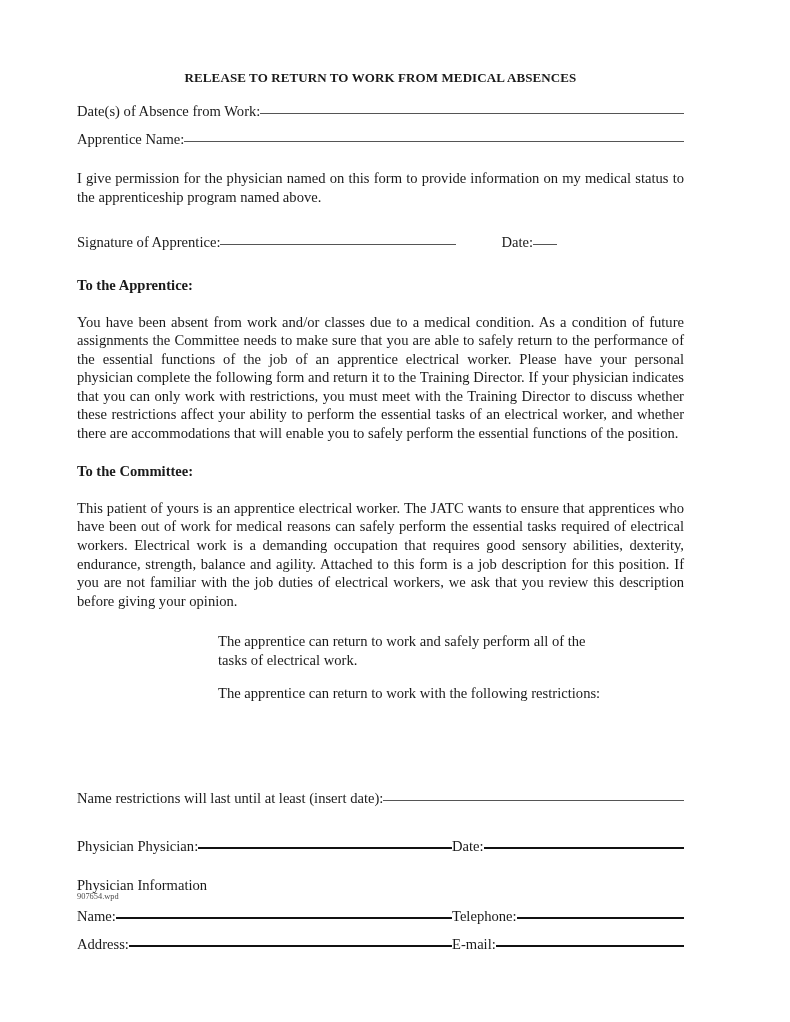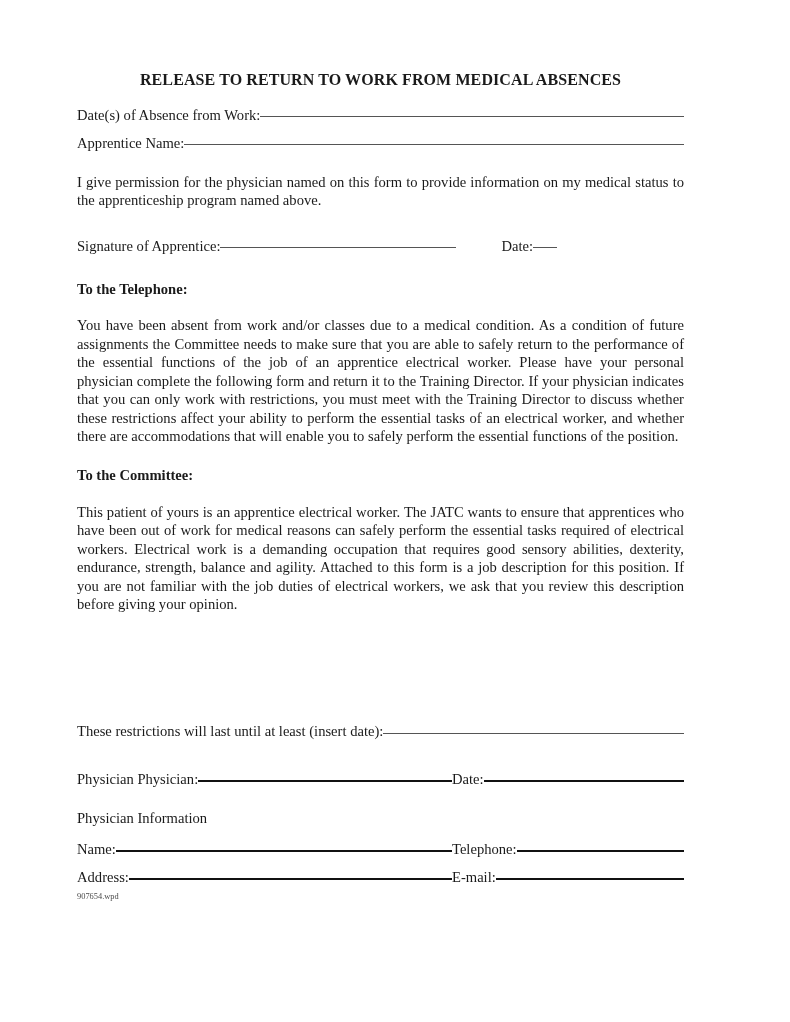--- a/index.html
+++ b/index.html
@@ -20,21 +20,21 @@
     position: absolute;
     left: 77px;
     top: 70px;
     width: 607px;
   }
 
   
   .doc-title {
     text-align: center;
     font-weight: bold;
-    font-size: 16px;
+    font-size: 13px;
     letter-spacing: 0.1px;
     margin: 0 0 16px 0;
     line-height: 1.2;
   }
 
   
   .field-row {
     display: flex;
     align-items: baseline;
     font-size: 14.6px;
@@ -155,37 +155,42 @@
     <div class="field-row">
       <span class="field-label">Signature of Apprentice:</span>
       <span class="rule fixed-sig"></span>
       <span style="flex:0 0 45px;"></span>
       <span class="field-label">Date:</span>
       <span class="rule fixed-date-short"></span>
     </div>
 
     <div class="sp-16"></div>
 
-    <div class="section-head">To the Telephone:</div>
+    <div class="section-head">To the Apprentice:</div>
     <div class="sp-18"></div>
     <p class="body">You have been absent from work and/or classes due to a medical condition. As a condition of future assignments the Committee needs to make sure that you are able to safely return to the performance of the essential functions of the job of an apprentice electrical worker. Please have your personal physician complete the following form and return it to the Training Director. If your physician indicates that you can only work with restrictions, you must meet with the Training Director to discuss whether these restrictions affect your ability to perform the essential tasks of an electrical worker, and whether there are accommodations that will enable you to safely perform the essential functions of the position.</p>
 
     <div class="sp-20"></div>
 
     <div class="section-head">To the Committee:</div>
     <div class="sp-18"></div>
     <p class="body">This patient of yours is an apprentice electrical worker. The JATC wants to ensure that apprentices who have been out of work for medical reasons can safely perform the essential tasks required of electrical workers. Electrical work is a demanding occupation that requires good sensory abilities, dexterity, endurance, strength, balance and agility. Attached to this form is a job description for this position. If you are not familiar with the job duties of electrical workers, we ask that you review this description before giving your opinion.</p>
 
     <div class="sp-22"></div>
 
+    <div class="options">
+      <p class="option-item">The apprentice can return to work and safely perform all of the tasks of electrical work.</p>
+      <div class="option-gap"></div>
+      <p class="option-item">The apprentice can return to work with the following restrictions:</p>
+    </div>
 
     <div class="writing-area"></div>
 
     <div class="field-row">
-      <span class="field-label">These restrictions will last until at least (insert date):</span>
+      <span class="field-label">Name restrictions will last until at least (insert date):</span>
       <span class="rule"></span>
     </div>
 
     <div class="sp-20"></div>
 
     <div class="two-col">
       <span class="col-left">
         <span class="field-label">Physician Physician:</span>
         <span class="rule thick"></span>
       </span>

